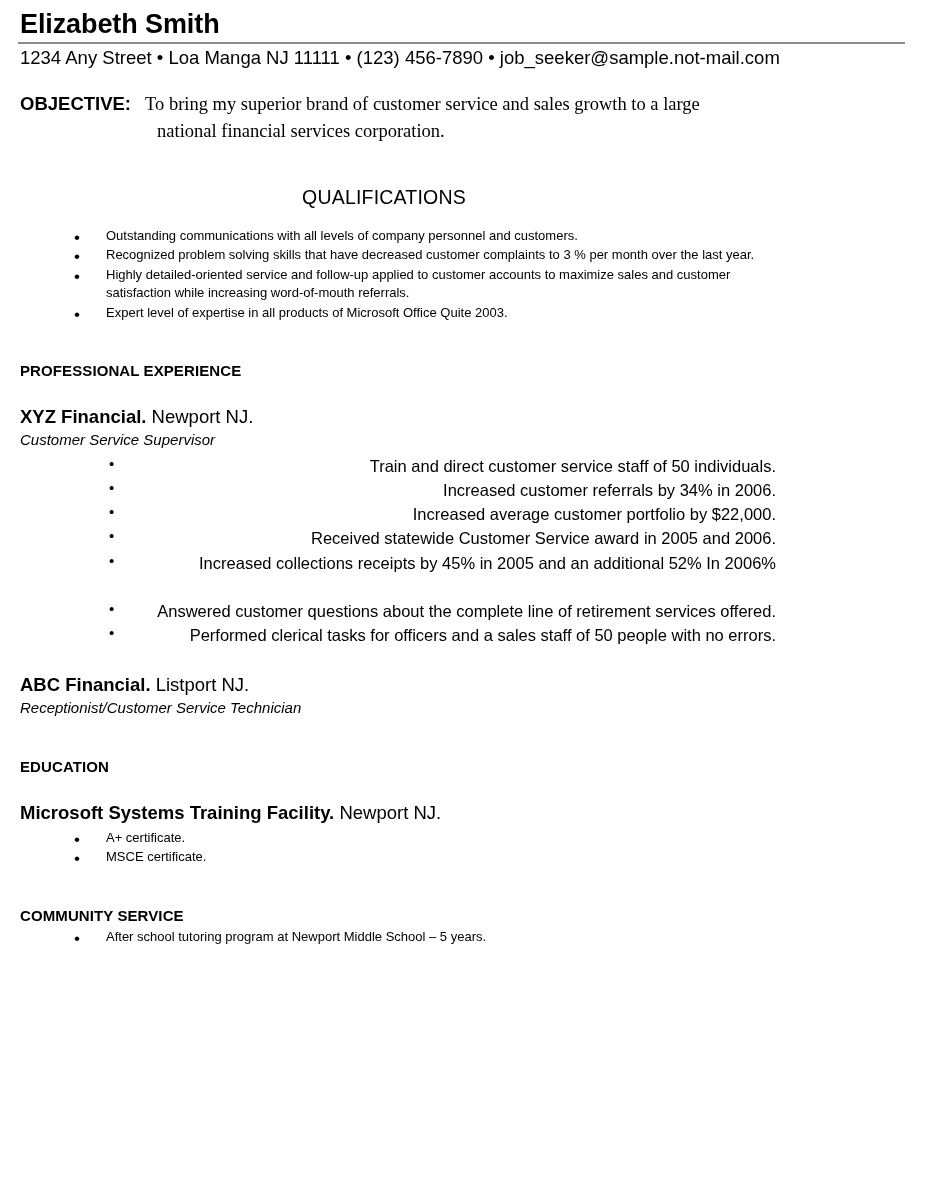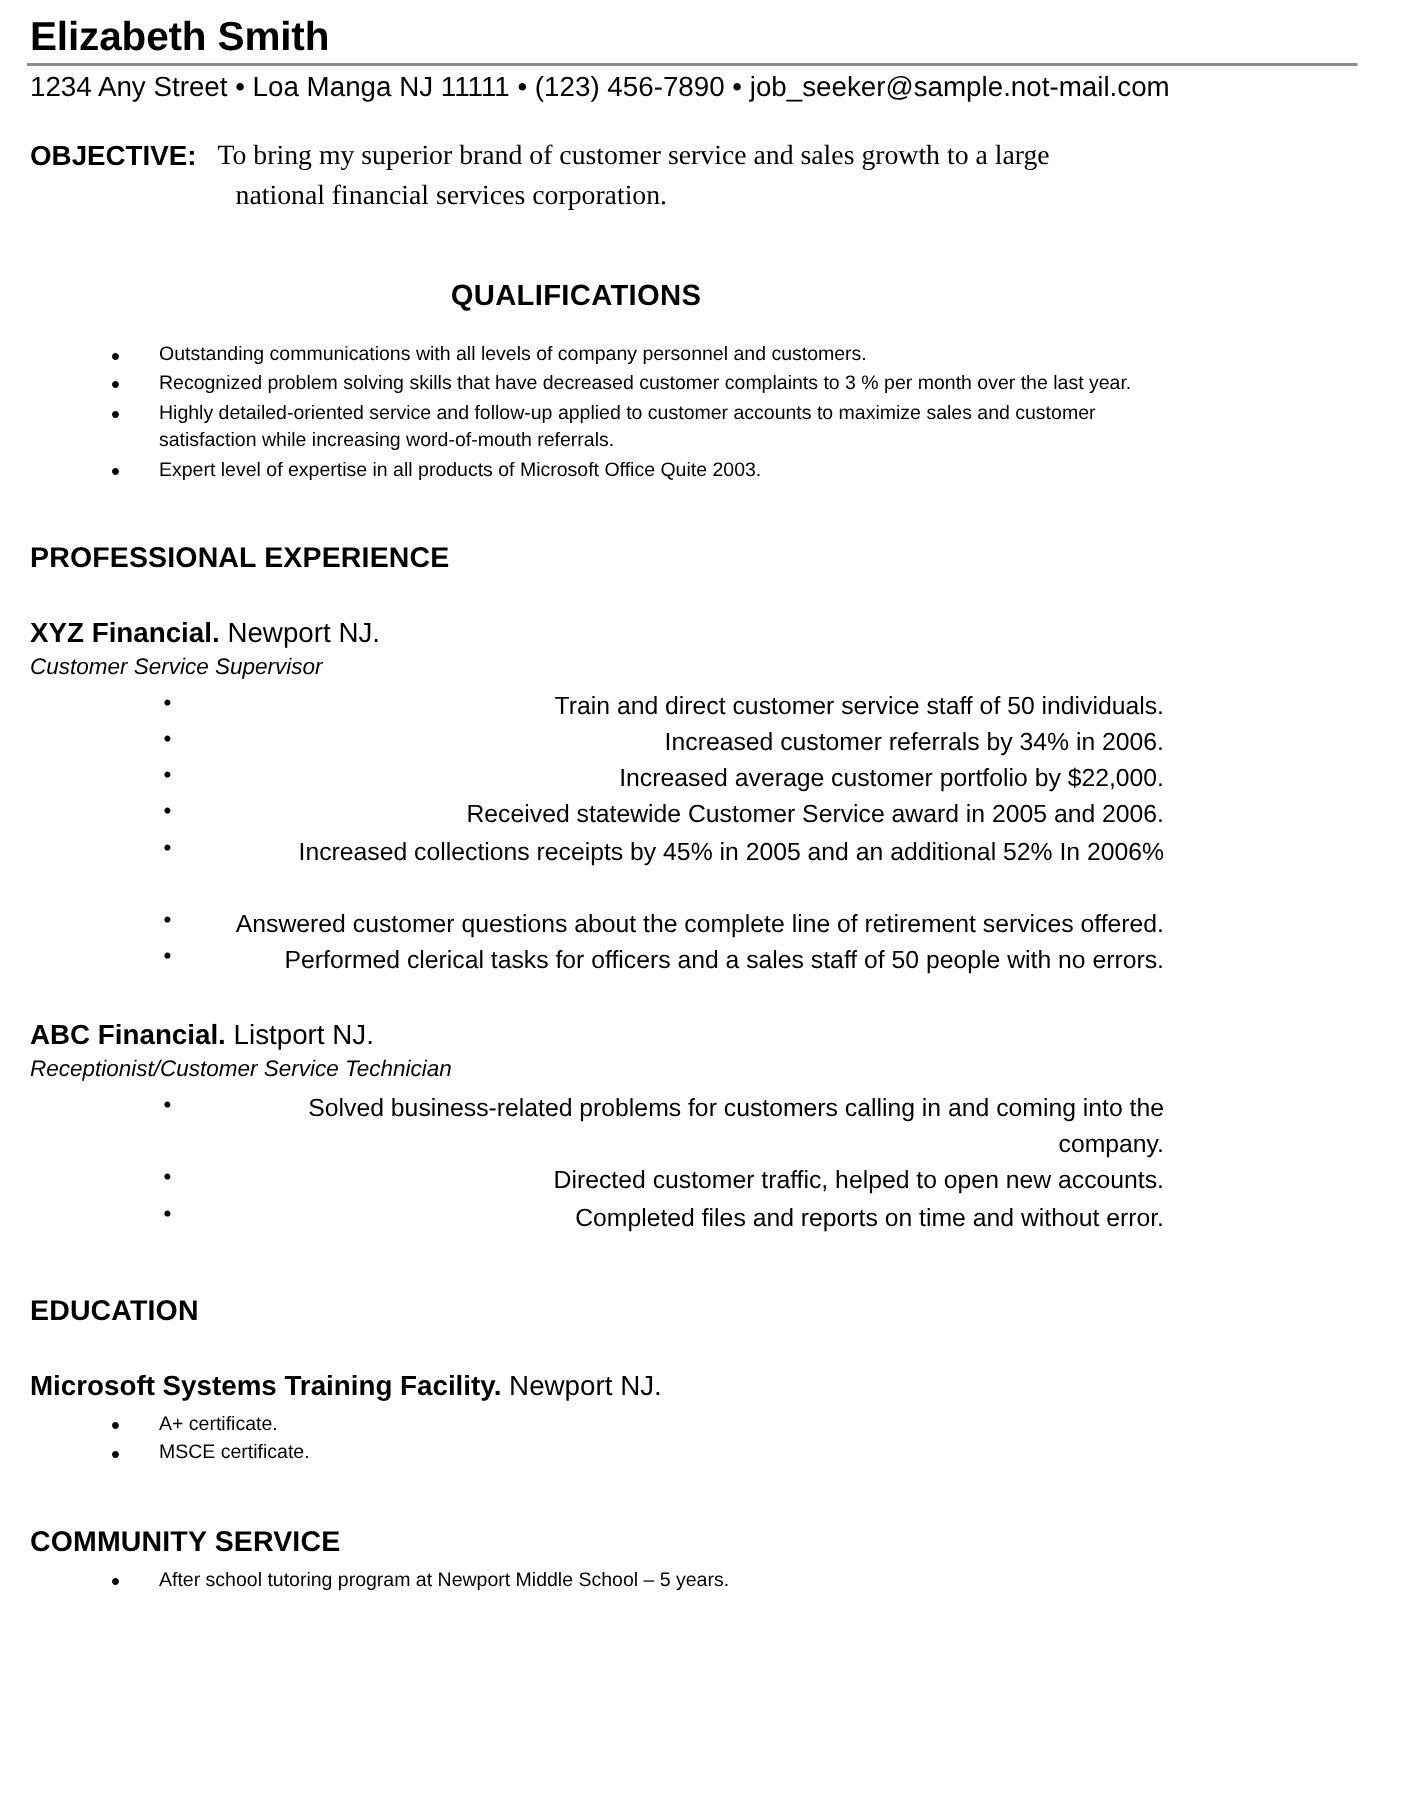--- a/index.html
+++ b/index.html
@@ -57,27 +57,27 @@
     flex: 1 1 auto;
     max-width: 720px;
     font-family: Liberation Serif, serif;
   }
   .objective-body .line2 { display: block; padding-left: 12px; }
 
   
   .section-heading-center {
     text-align: center;
     font-size: 19.5px;
-    font-weight: bold;
+    font-weight: normal;
     letter-spacing: 0.2px;
     margin: 42px 0 0 0;
     padding-right: 26px;
   }
   .section-heading {
-    font-size: 19px;
+    font-size: 15px;
     font-weight: bold;
     letter-spacing: 0.1px;
     margin: 40px 0 0 2px;
   }
 
   
   ul { list-style: none; margin: 0; padding: 0; }
 
   
   .bullets-l1 { margin: 18px 0 0 0; }
@@ -192,25 +192,20 @@
         <li>Answered customer questions about the complete line of retirement services offered.</li>
         <li>Performed clerical tasks for officers and a sales staff of 50 people with no errors.</li>
       </ul>
     </div>
 
     <div class="job">
       <div class="job-company">
         <span class="org">ABC Financial.</span><span class="loc"> Listport NJ.</span>
       </div>
       <div class="job-title">Receptionist/Customer Service Technician</div>
-      <ul class="bullets-l2">
-        <li>Solved business-related problems for customers calling in and coming into the company.</li>
-        <li>Directed customer traffic, helped to open new accounts.</li>
-        <li>Completed files and reports on time and without error.</li>
-      </ul>
     </div>
   </div>
 
   <div>
     <div class="section-heading">EDUCATION</div>
     <div class="edu-entry">
       <div class="edu-line">
         <span class="org">Microsoft Systems Training Facility.</span><span class="loc"> Newport NJ.</span>
       </div>
       <ul class="bullets-l1 tight">

